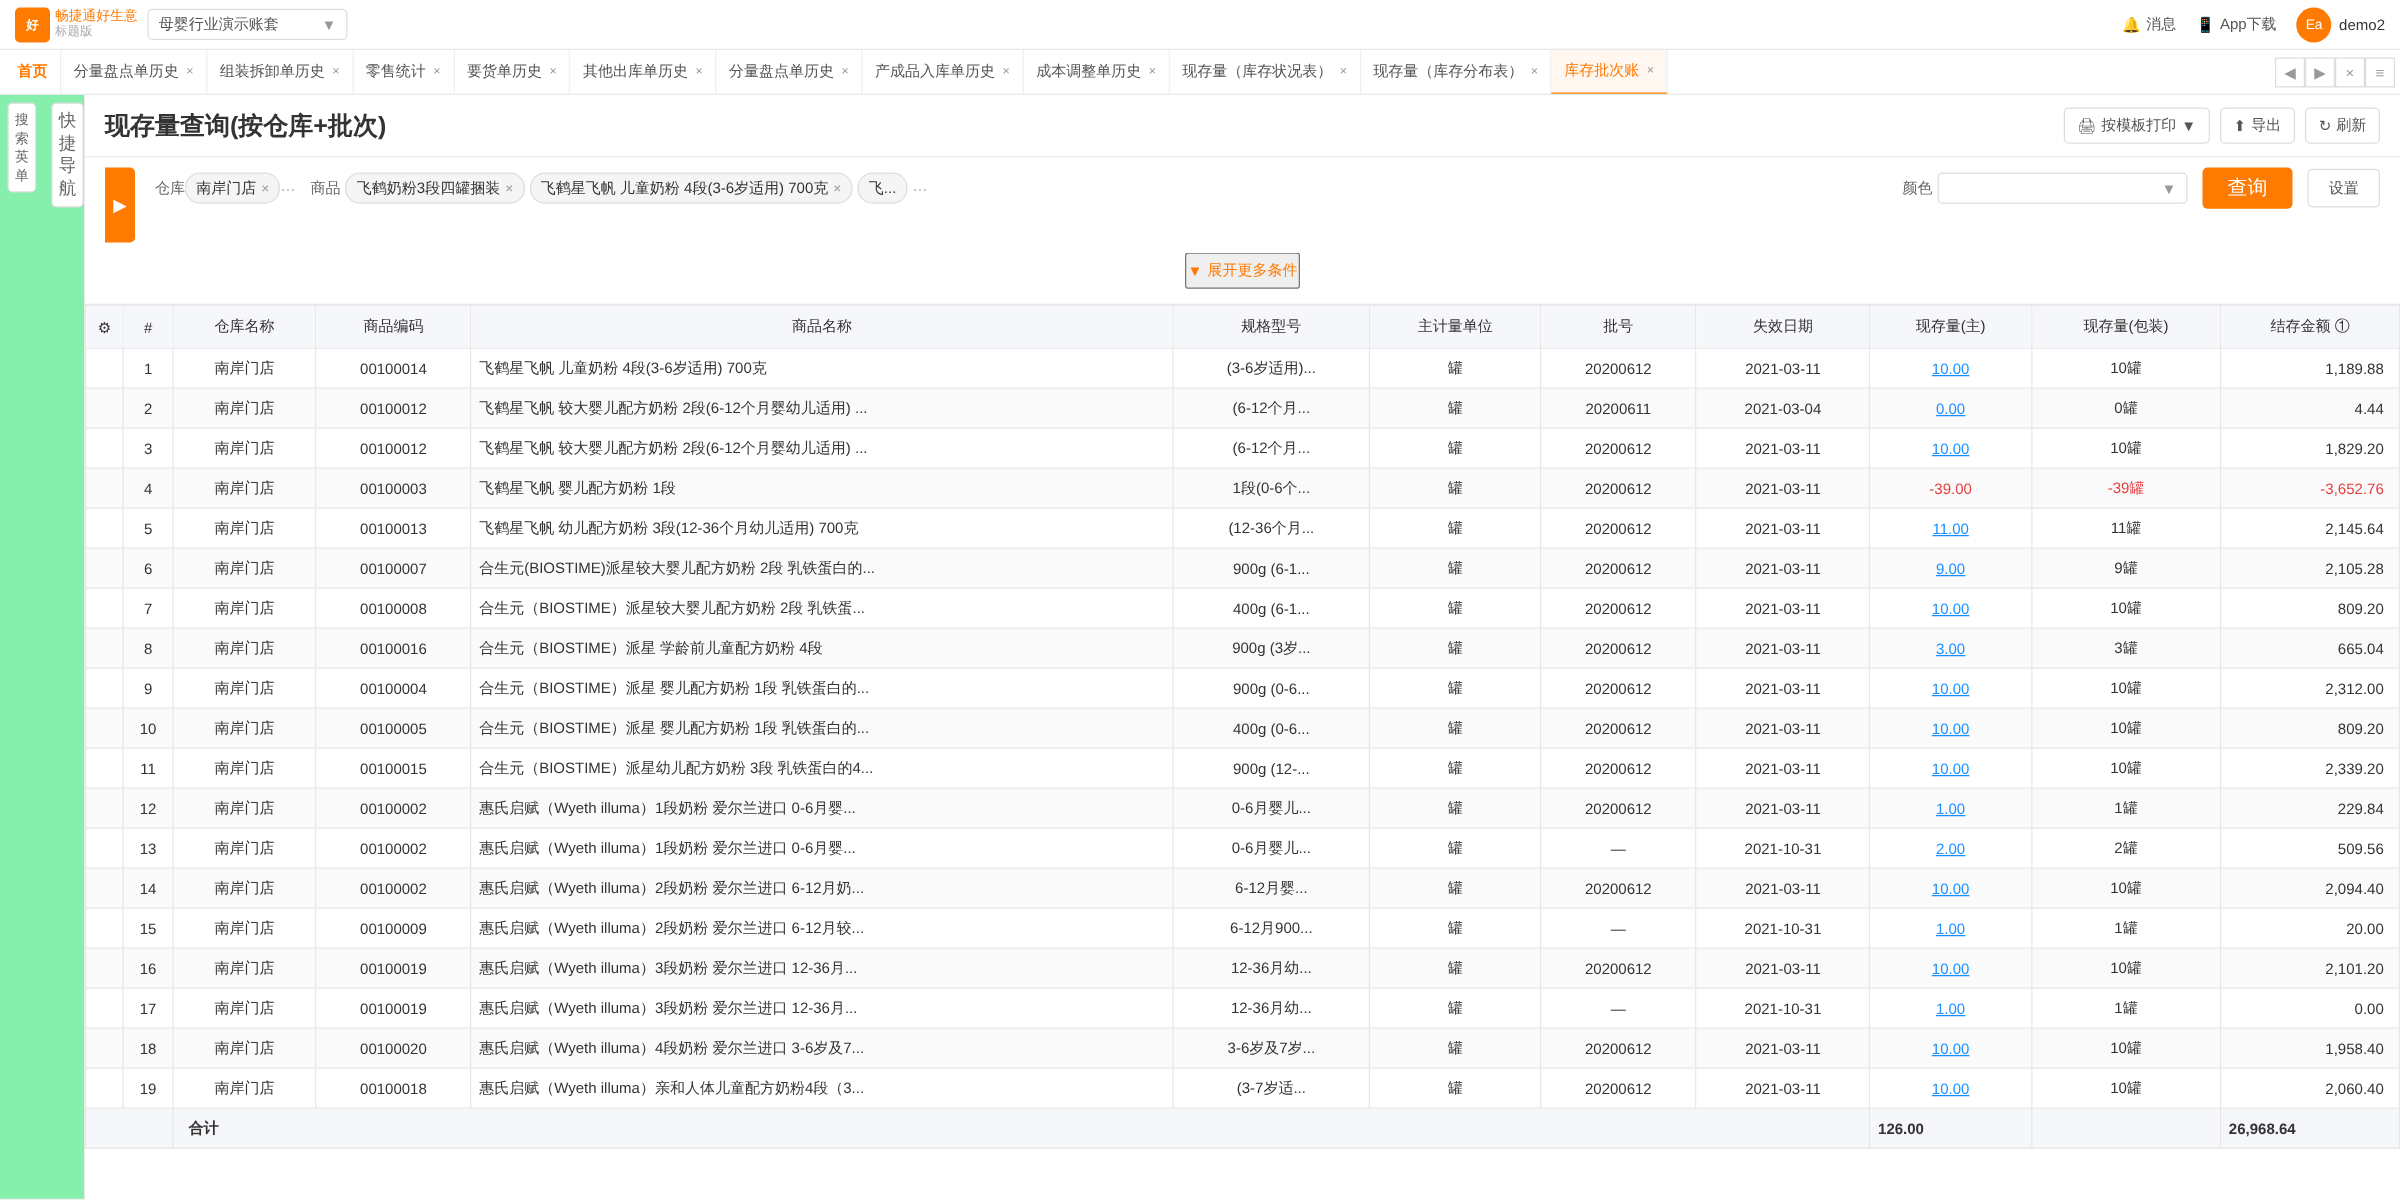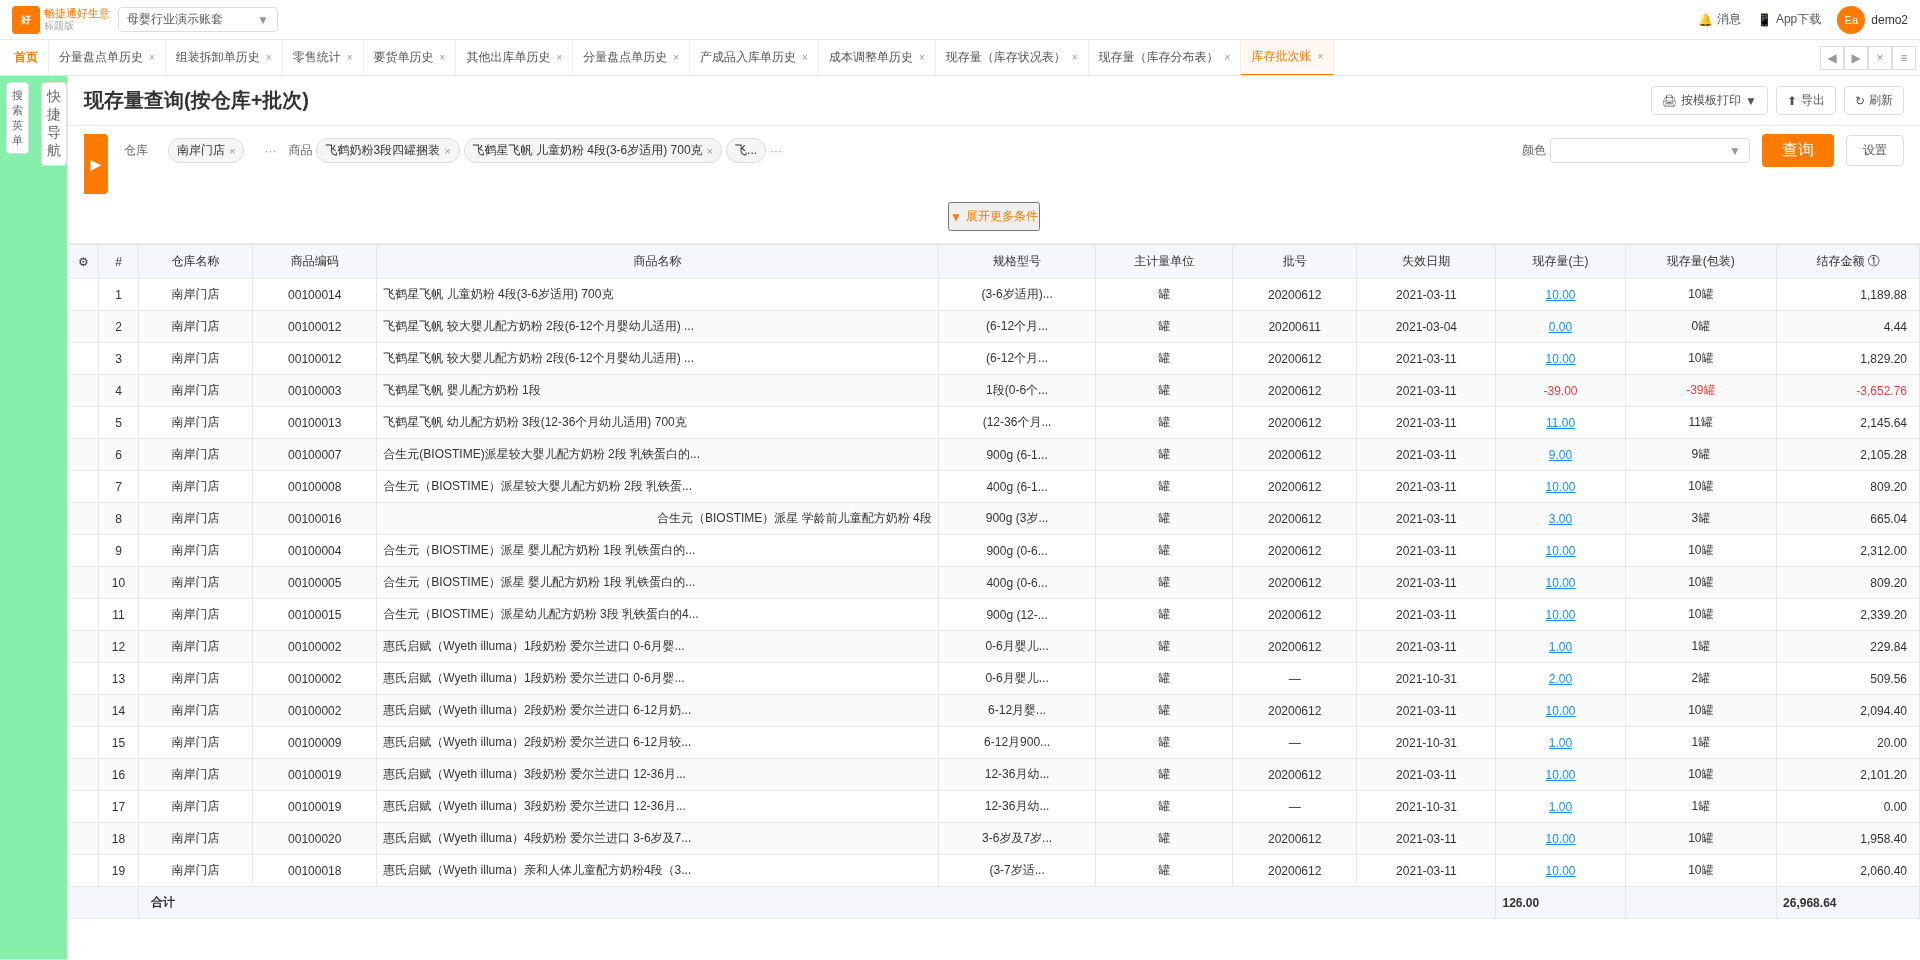--- a/index.html
+++ b/index.html
@@ -255,21 +255,21 @@
         </button>
       </div>
     </div>
 
     <div class="filter-area">
       <div style="display:flex;align-items:flex-start;gap:8px;">
         <div class="top-expand-arrow">▶</div>
         <div style="flex:1;">
           <div style="display:flex;align-items:center;gap:12px;flex-wrap:wrap;">
 
-            <div style="display:flex;align-items:center;gap:20px;">
+            <div style="display:flex;align-items:center;gap:0;">
               <span class="filter-label">仓库</span>
               <div class="filter-tag">
                 <span>南岸门店</span>
                 <span class="filter-tag-close">×</span>
               </div>
               <span class="filter-more-dots">···</span>
             </div>
 
             <div style="display:flex;align-items:center;gap:4px;flex:1;">
               <span class="filter-label">商品</span>
@@ -424,21 +424,21 @@
       <td>2021-03-11</td>
       <td class="text-link">10.00</td>
       <td class="">10罐</td>
       <td class="" style="text-align:right;padding-right:12px;">809.20</td>
     </tr>
             <tr>
       <td style="text-align:center;"></td>
       <td>8</td>
       <td>南岸门店</td>
       <td>00100016</td>
-      <td style="text-align:right;max-width:300px;overflow:hidden;text-overflow:ellipsis;white-space:nowrap;">合生元（BIOSTIME）派星 学龄前儿童配方奶粉 4段</td>
+      <td style="text-align:left;max-width:300px;overflow:hidden;text-overflow:ellipsis;white-space:nowrap;">合生元（BIOSTIME）派星 学龄前儿童配方奶粉 4段</td>
       <td>900g (3岁...</td>
       <td>罐</td>
       <td>20200612</td>
       <td>2021-03-11</td>
       <td class="text-link">3.00</td>
       <td class="">3罐</td>
       <td class="" style="text-align:right;padding-right:12px;">665.04</td>
     </tr>
             <tr>
       <td style="text-align:center;"></td>

